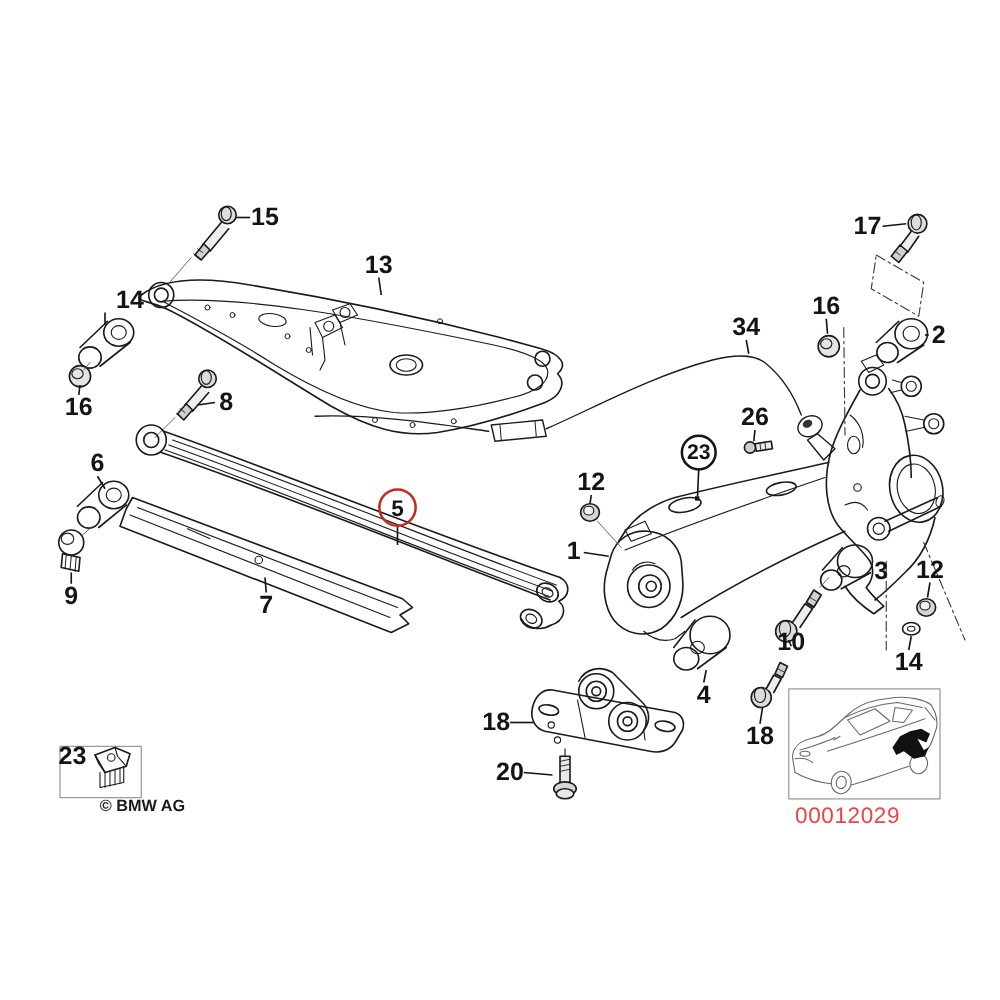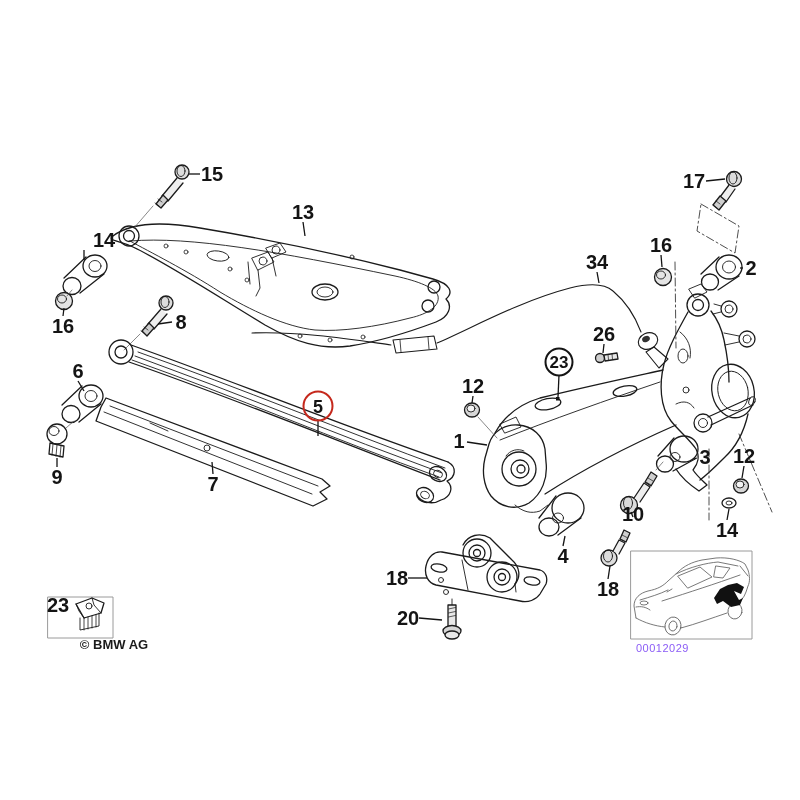--- a/index.html
+++ b/index.html
@@ -7,21 +7,21 @@
          font-family:"Liberation Sans", sans-serif;}
   .stage svg{position:absolute;left:0;top:0;}
   .part-label{position:absolute;transform:translate(-50%,-50%);
       font-weight:700;font-size:20px;color:#141414;line-height:1;white-space:nowrap;
       letter-spacing:0px;}
   .part-label.circle-red{width:27px;height:27px;border:2.6px solid #c5281c;border-radius:50%;
       display:flex;align-items:center;justify-content:center;font-size:18px;background:rgba(255,255,255,0);}
   .part-label.circle-black{width:25px;height:25px;border:2.2px solid #141414;border-radius:50%;
       display:flex;align-items:center;justify-content:center;font-size:17px;}
   .copyright{position:absolute;transform:translate(-50%,-50%);font-weight:700;font-size:13px;color:#1a1a1a;}
-  .image-code{position:absolute;font-size:11px;color:#8b5cf6;letter-spacing:0.5px;}
+  .image-code{position:absolute;font-size:18px;color:#ef4444;letter-spacing:0.5px;}
 </style>
 </head>
 <body>
 
 <div class="stage">
 
 <svg width="800" height="800" viewBox="0 0 800 800">
   <g fill="none" stroke="#1b1b1b" stroke-width="1.3" stroke-linecap="round" stroke-linejoin="round">
 
     <g>

